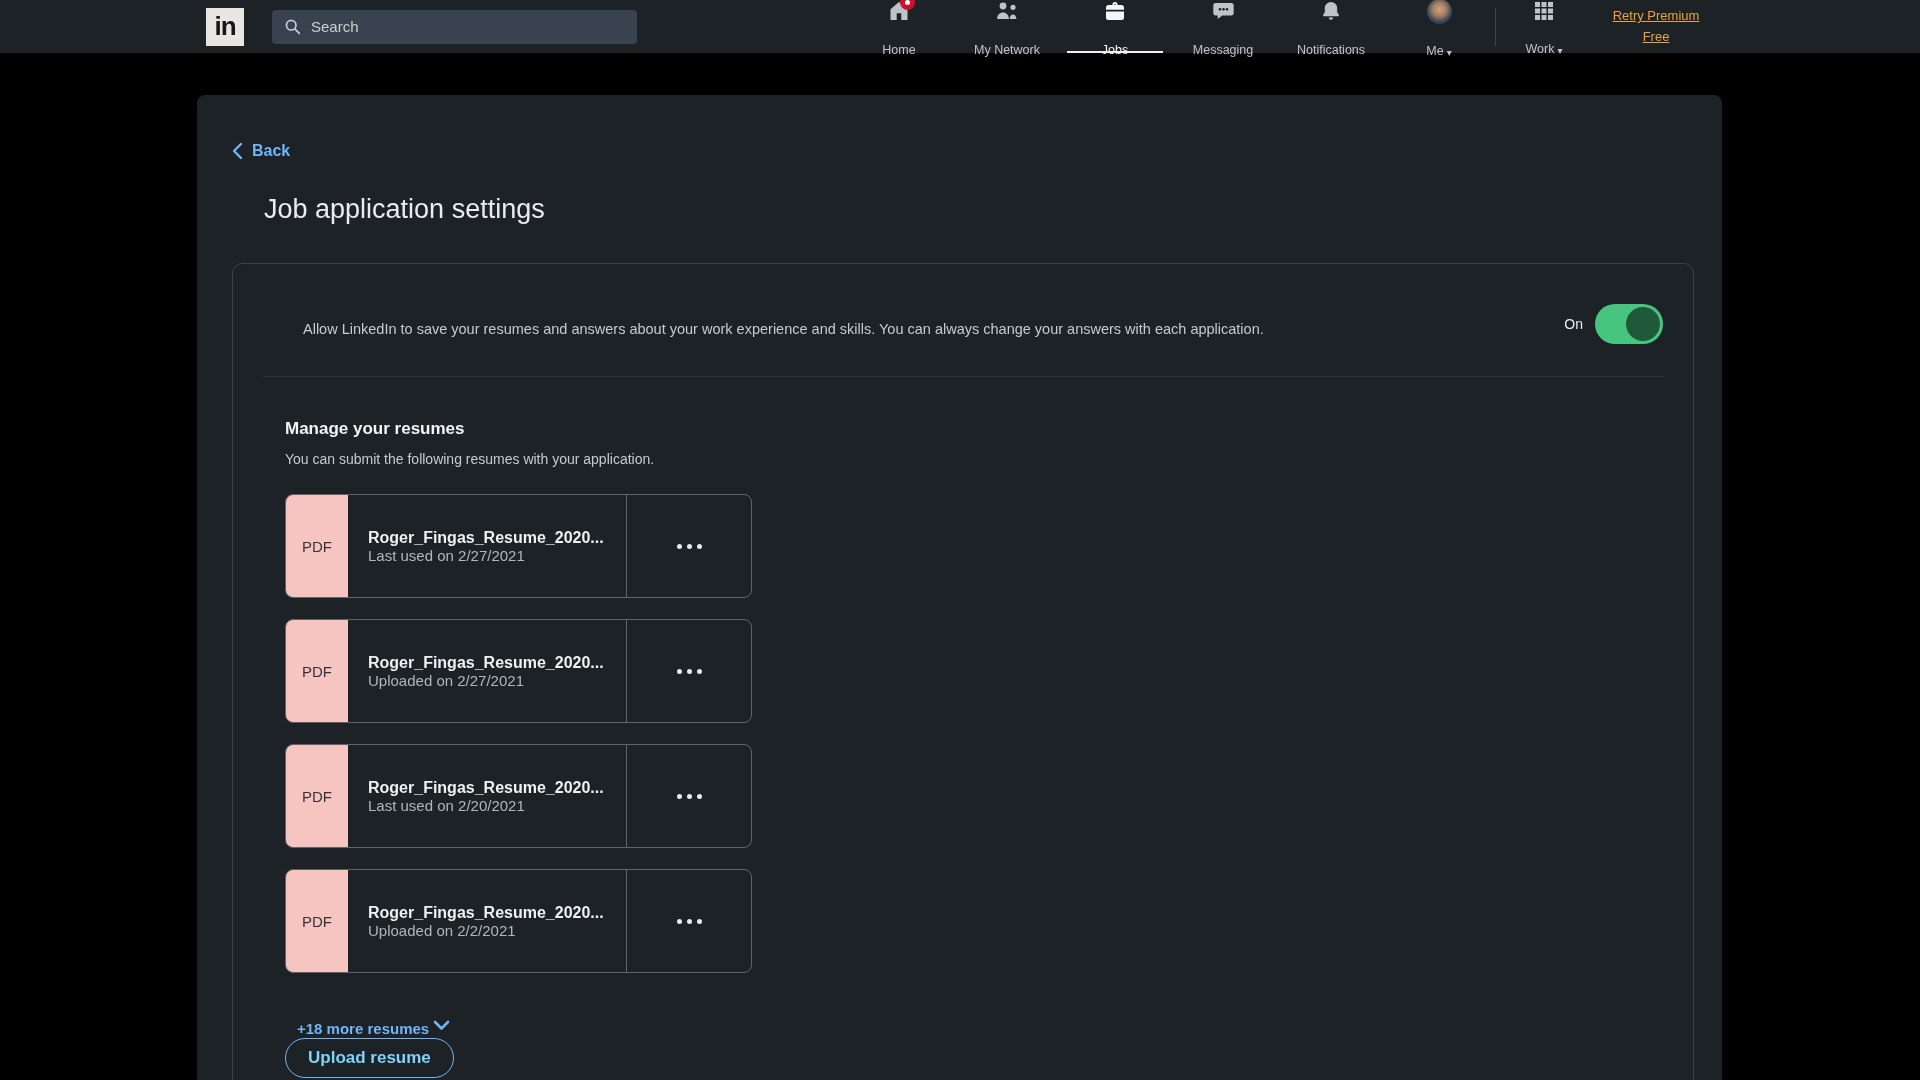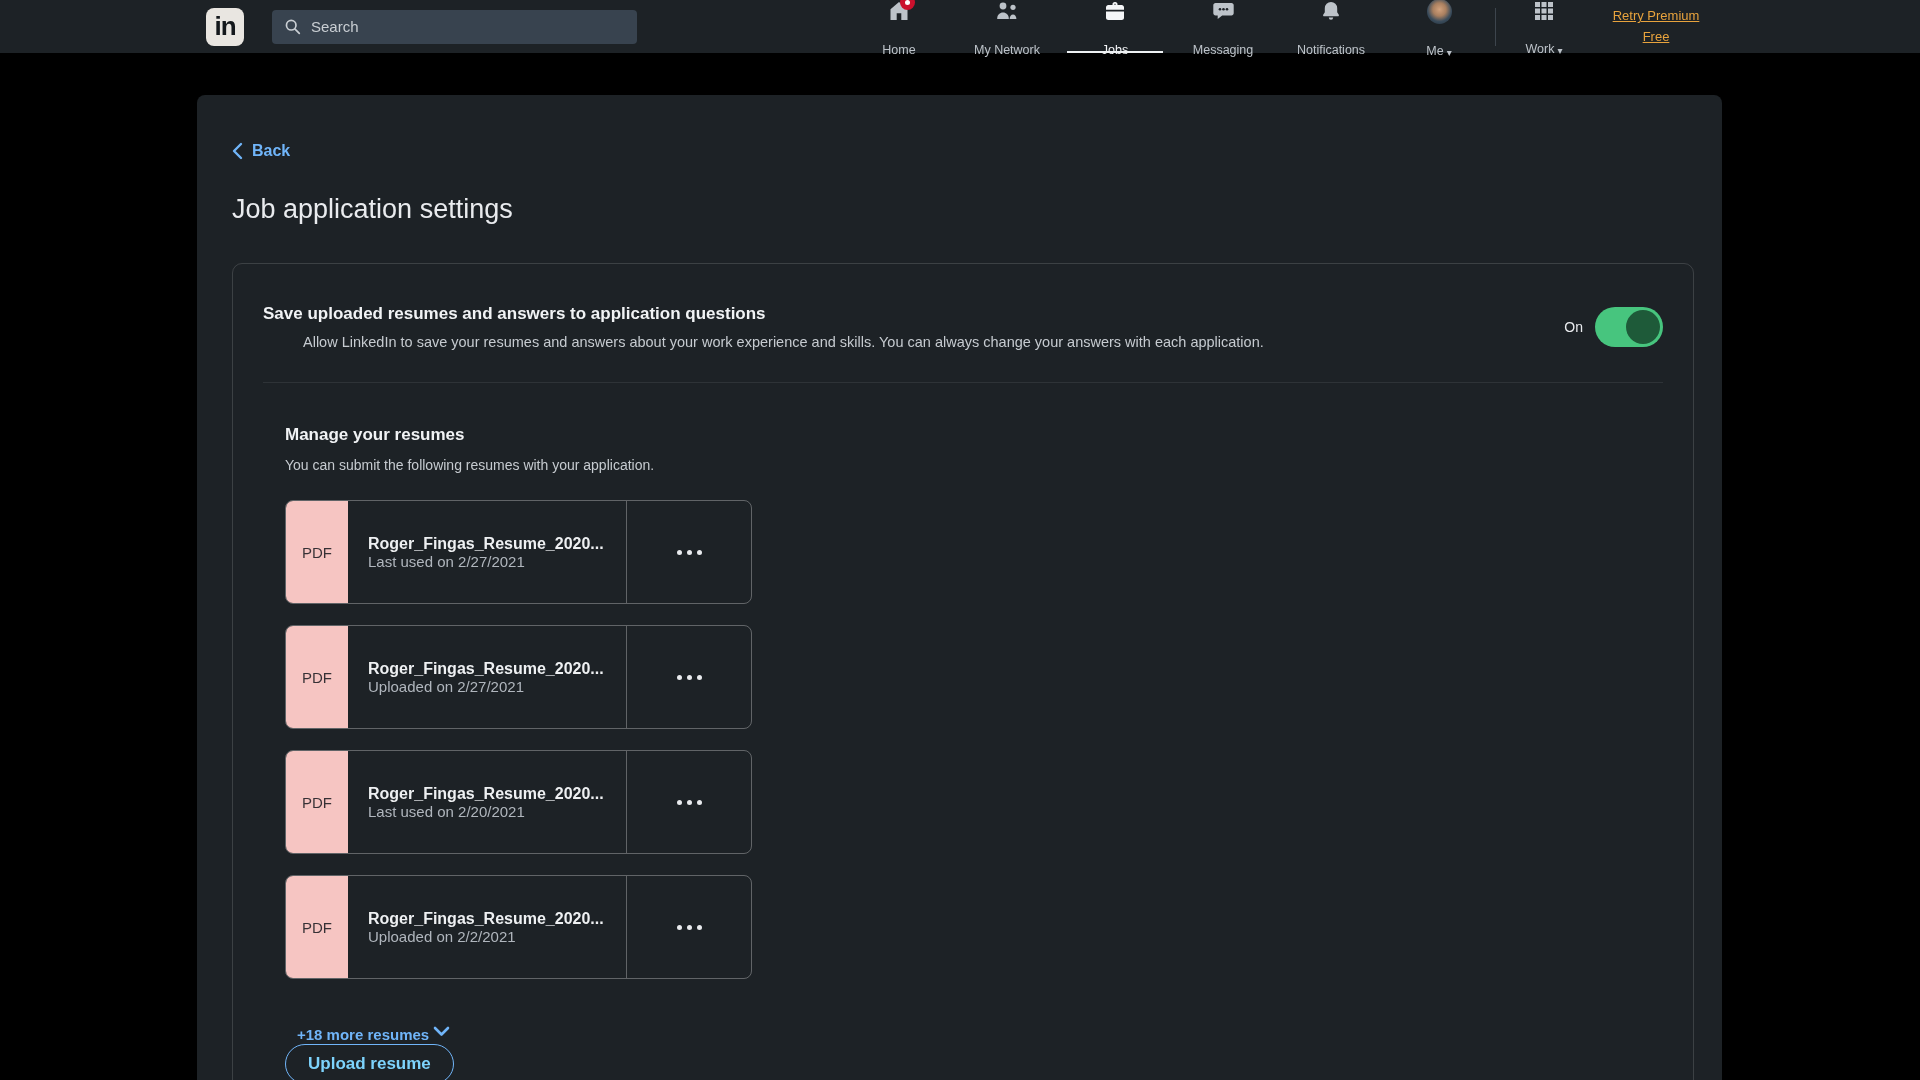--- a/index.html
+++ b/index.html
@@ -10,21 +10,21 @@
     color:#e9ebee;
   }
 
   
   .topnav {
     height:53px; background:#1d2226;
     display:flex; align-items:center;
     padding:0 198px 0 206px;
   }
   .logo {
-    width:38px; height:38px; background:#e9e6e1; border-radius:8px;
+    width:38px; height:38px; background:#e9e6e1; border-radius:0;
     display:flex; align-items:center; justify-content:center;
     color:#14181c; font-weight:bold; font-size:26px; letter-spacing:-1px;
     cursor:pointer; flex:0 0 auto;
   }
   .searchbox {
     margin-left:28px; width:365px; height:34px; background:#38434f;
     border-radius:4px; display:flex; align-items:center; padding:0 12px;
   }
   .searchbox svg { flex:0 0 auto; }
   .searchbox input {
@@ -70,21 +70,21 @@
   
   .panel {
     margin:42px 0 0 197px; width:1525px; height:985px;
     background:#1d2226; border-radius:8px 8px 0 0;
     padding:47px 28px 0 35px; overflow:hidden;
   }
   .back-link {
     display:inline-flex; align-items:center; gap:9px;
     color:#70b5f9; font-weight:bold; font-size:16px; cursor:pointer;
   }
-  .page-title { margin-top:30px; font-size:27px; font-weight:400; color:#e9ebee; }
+  .page-title { margin-top:30px; font-size:27px; font-weight:400; color:#e9ebee;margin-left:32px; }
 
   .card {
     margin-top:38px; border:1px solid rgba(255,255,255,0.14); border-radius:10px;
     padding:40px 30px 60px 30px; min-height:740px;
   }
   .card-row { display:flex; align-items:center; justify-content:space-between; }
   .card-heading { font-size:17px; font-weight:bold; color:#f1f3f5; }
   .card-desc { margin-top:10px; font-size:14.5px; color:#c6cbd0;margin-left:40px; }
 
   .toggle-wrap { display:flex; align-items:center; gap:12px; flex:0 0 auto; margin-left:40px; }
@@ -275,21 +275,20 @@
     </svg>
     <span>Back</span>
   </a>
 
   <h1 class="page-title">Job application settings</h1>
 
   <section class="card">
 
     <div class="card-row">
       <div>
-        <h2 class="card-heading">Save uploaded resumes and answers to application questions</h2>
         <p class="card-desc">Allow LinkedIn to save your resumes and answers about your work experience and skills. You can always change your answers with each application.</p>
       </div>
       <div class="toggle-wrap">
         <span class="toggle-label">On</span>
         <div class="toggle">
           <div class="knob"></div>
         </div>
       </div>
     </div>
 

